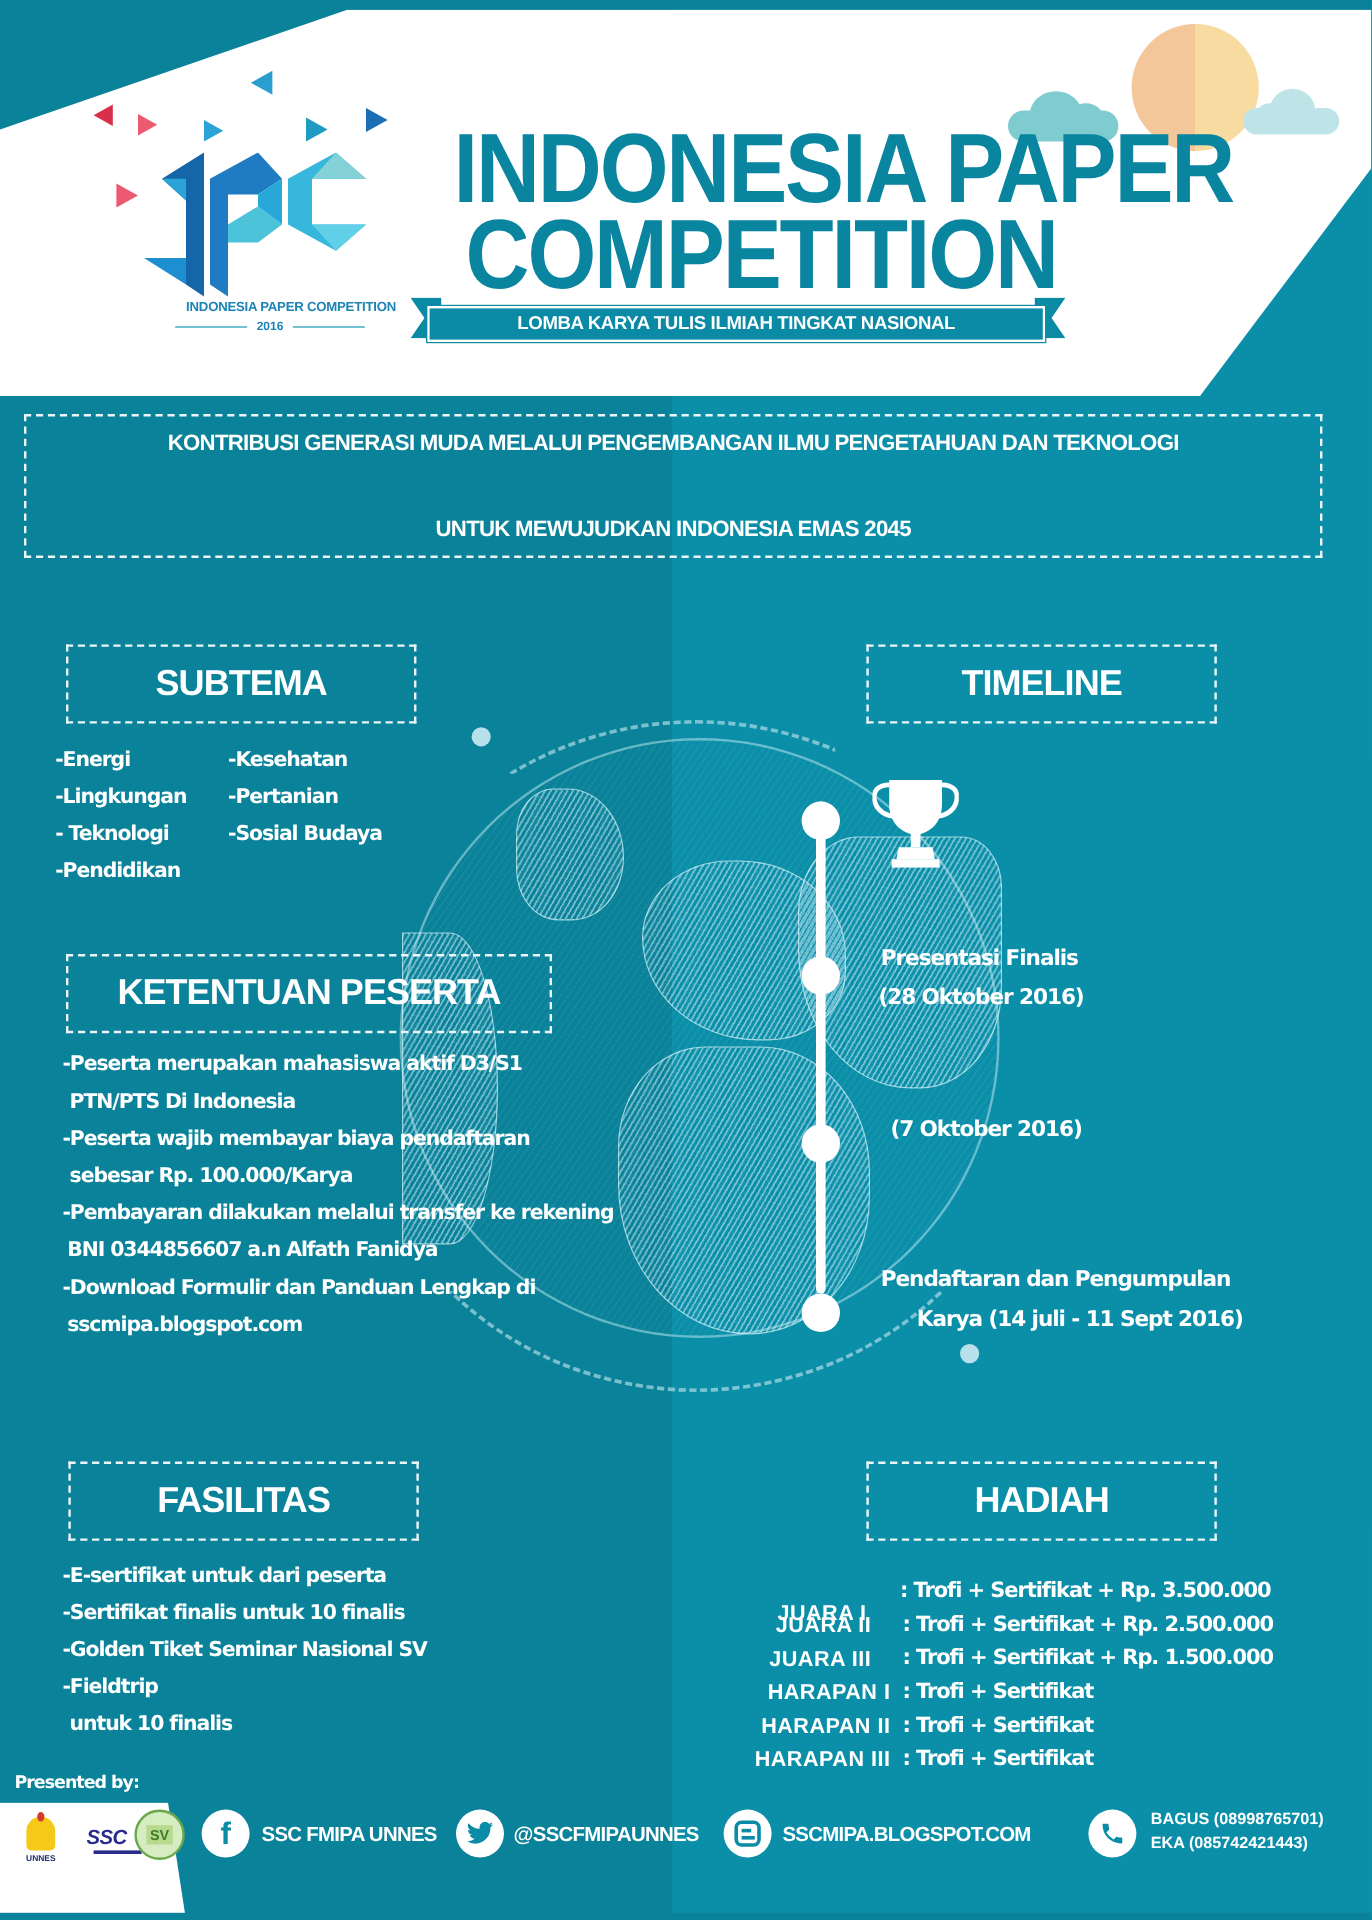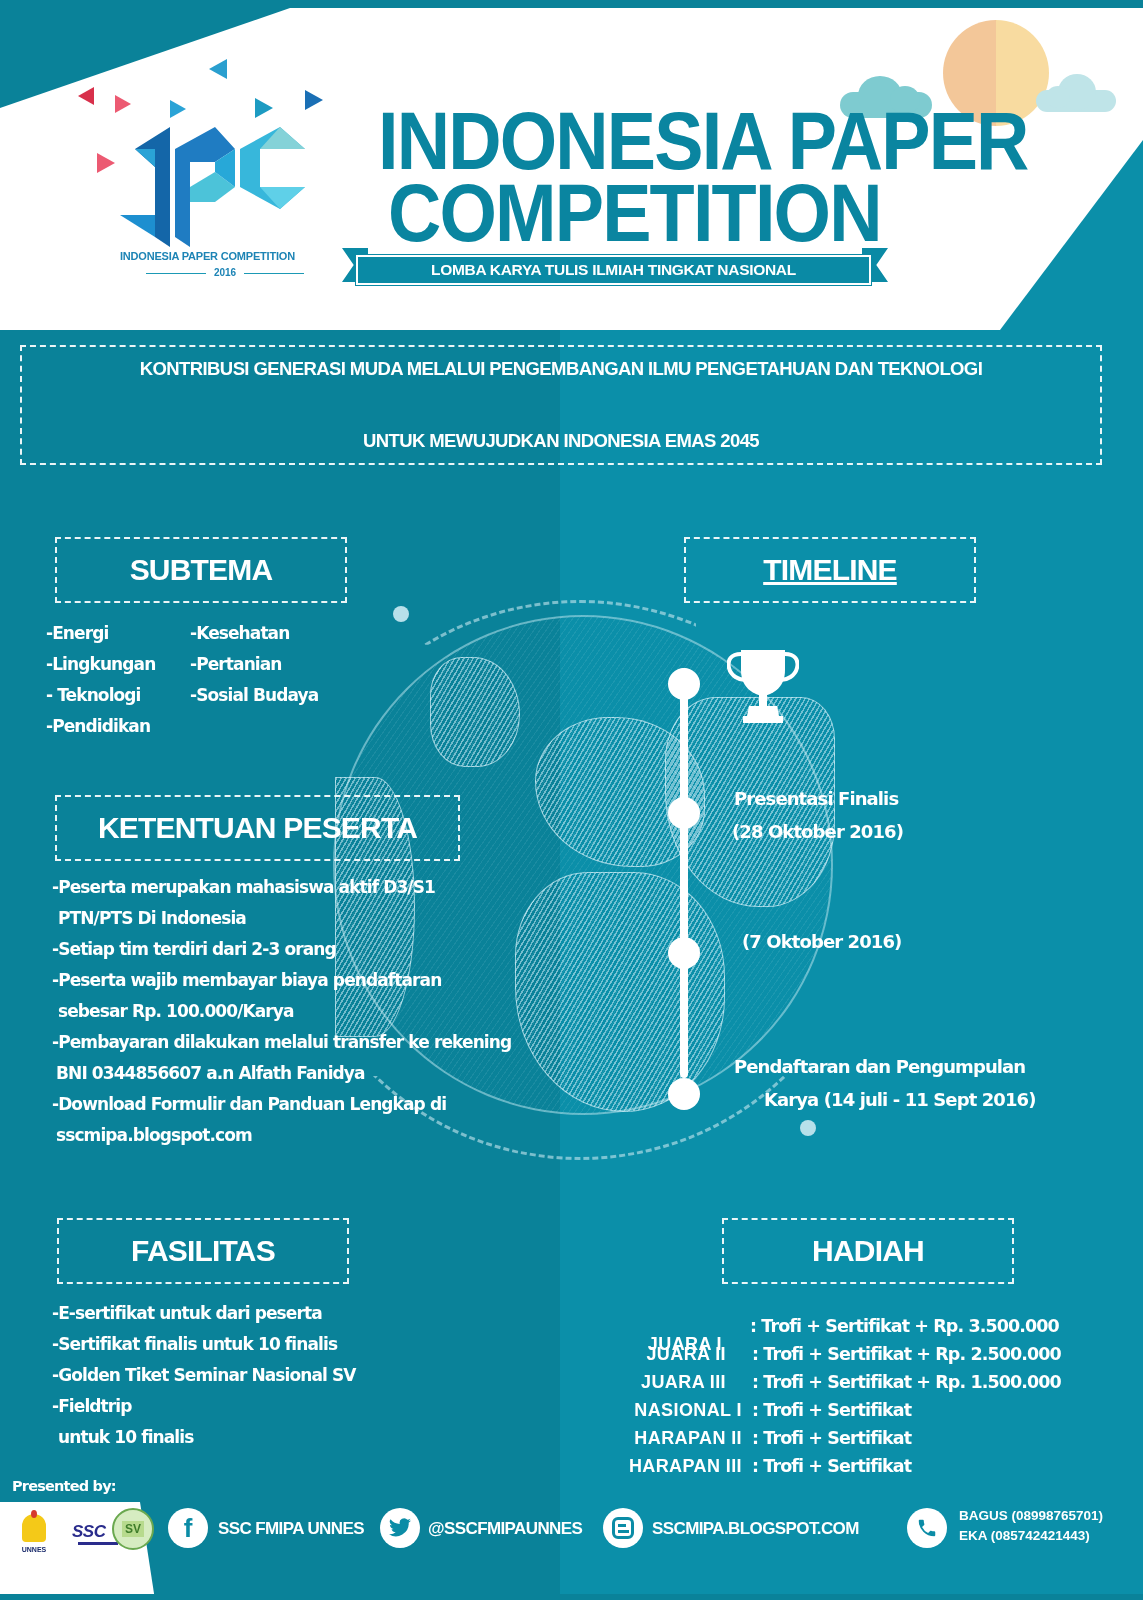--- a/index.html
+++ b/index.html
@@ -22,21 +22,21 @@
     background: #ffffff;
     clip-path: polygon(0 108px, 290px 8px, 1143px 8px, 1143px 140px, 1000px 330px, 0 330px);
   }
   .header-topbar { left: 0; top: 0; width: 1143px; height: 8px; background: #0a8299; }
 
   .logo-wrap { left: 70px; top: 55px; width: 260px; height: 240px; }
   .logo-tri { position: absolute; width: 0; height: 0; }
   .logo-text {
     position: absolute; left: 50px; top: 195px; width: 210px;
     font-family: "Liberation Sans", sans-serif; font-weight: bold;
-    font-size: 11px; color: #1d84b5; text-align: left; letter-spacing: -0.2px;
+    font-size: 11px; color: #1d84b5; text-align: right; letter-spacing: -0.2px;
   }
   .logo-year {
     position: absolute; left: 50px; top: 212px; width: 210px;
     font-family: "Liberation Sans", sans-serif; font-weight: bold;
     font-size: 10px; color: #1d84b5; text-align: center;
   }
   .logo-year:before, .logo-year:after {
     content: ""; display: inline-block; width: 60px; height: 1px;
     background: #1b99b5; vertical-align: middle; margin: 0 8px;
   }
@@ -218,30 +218,29 @@
   <div class="txt">-Pertanian</div>
   <div class="txt">-Sosial Budaya</div>
 </div>
 
 <div class="abs dashed sec-head" style="left:55px;top:795px;width:405px;height:66px;">
   <span>KETENTUAN PESERTA</span>
 </div>
 <div class="abs" style="left:52px;top:872px;">
   <div class="txt">-Peserta merupakan mahasiswa aktif D3/S1</div>
   <div class="txt" style="padding-left:6px;"> PTN/PTS Di Indonesia</div>
-  <div class="txt">-Setiap tim terdiri dari 2-3 orang</div>
   <div class="txt">-Peserta wajib membayar biaya pendaftaran</div>
   <div class="txt" style="padding-left:6px;"> sebesar Rp. 100.000/Karya</div>
   <div class="txt">-Pembayaran dilakukan melalui transfer ke rekening</div>
   <div class="txt" style="padding-left:4px;">BNI 0344856607 a.n Alfath Fanidya</div>
   <div class="txt">-Download Formulir dan Panduan Lengkap di</div>
   <div class="txt" style="padding-left:4px;">sscmipa.blogspot.com</div>
 </div>
 
-<div class="abs dashed sec-head" style="left:684px;top:537px;width:292px;height:66px;text-decoration:underline;">
+<div class="abs dashed sec-head" style="left:722px;top:537px;width:292px;height:66px;">
   <span>TIMELINE</span>
 </div>
 
 <svg class="abs" style="left:727px;top:648px;" width="72" height="76" viewBox="0 0 72 76">
   <path d="M14 2 H58 V22 C58 38 48 46 36 48 C24 46 14 38 14 22 Z" fill="#ffffff"></path>
   <path d="M14 6 C4 6 0 12 2 20 C4 28 12 32 18 32" fill="none" stroke="#ffffff" stroke-width="4"></path>
   <path d="M58 6 C68 6 72 12 70 20 C68 28 60 32 54 32" fill="none" stroke="#ffffff" stroke-width="4"></path>
   <rect x="32" y="46" width="8" height="12" fill="#ffffff"></rect>
   <path d="M22 58 H50 L52 68 H20 Z" fill="#ffffff"></path>
   <rect x="16" y="68" width="40" height="7" fill="#ffffff"></rect>
@@ -286,21 +285,21 @@
   </div>
   <div class="prize-row">
     <div class="prize-rank" style="width:142px;padding-right:26px;">JUARA  II</div>
     <div class="prize-val">: Trofi + Sertifikat + Rp. 2.500.000</div>
   </div>
   <div class="prize-row">
     <div class="prize-rank" style="width:142px;padding-right:26px;">JUARA III</div>
     <div class="prize-val">: Trofi + Sertifikat + Rp. 1.500.000</div>
   </div>
   <div class="prize-row">
-    <div class="prize-rank" style="width:142px;padding-right:10px;">NASIONAL  I</div>
+    <div class="prize-rank" style="width:142px;padding-right:10px;">HARAPAN  I</div>
     <div class="prize-val">: Trofi + Sertifikat</div>
   </div>
   <div class="prize-row">
     <div class="prize-rank" style="width:142px;padding-right:10px;">HARAPAN  II</div>
     <div class="prize-val">: Trofi + Sertifikat</div>
   </div>
   <div class="prize-row">
     <div class="prize-rank" style="width:142px;padding-right:10px;">HARAPAN  III</div>
     <div class="prize-val">: Trofi + Sertifikat</div>
   </div>

